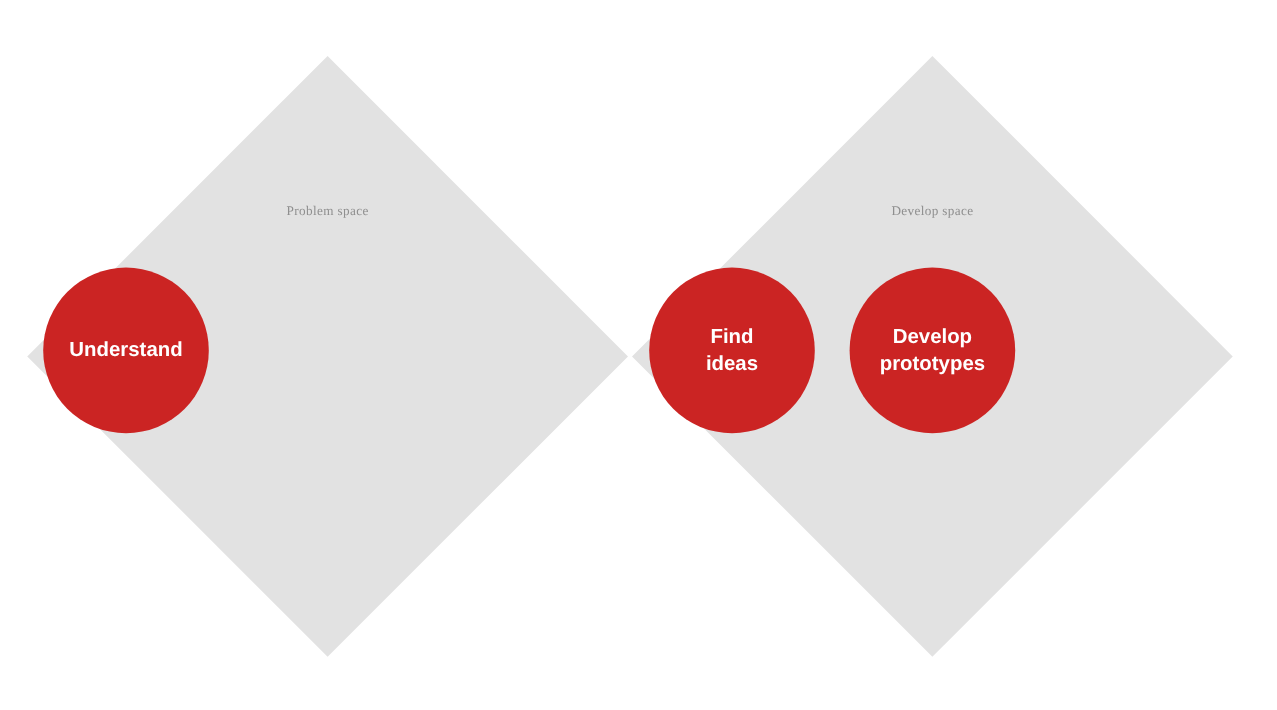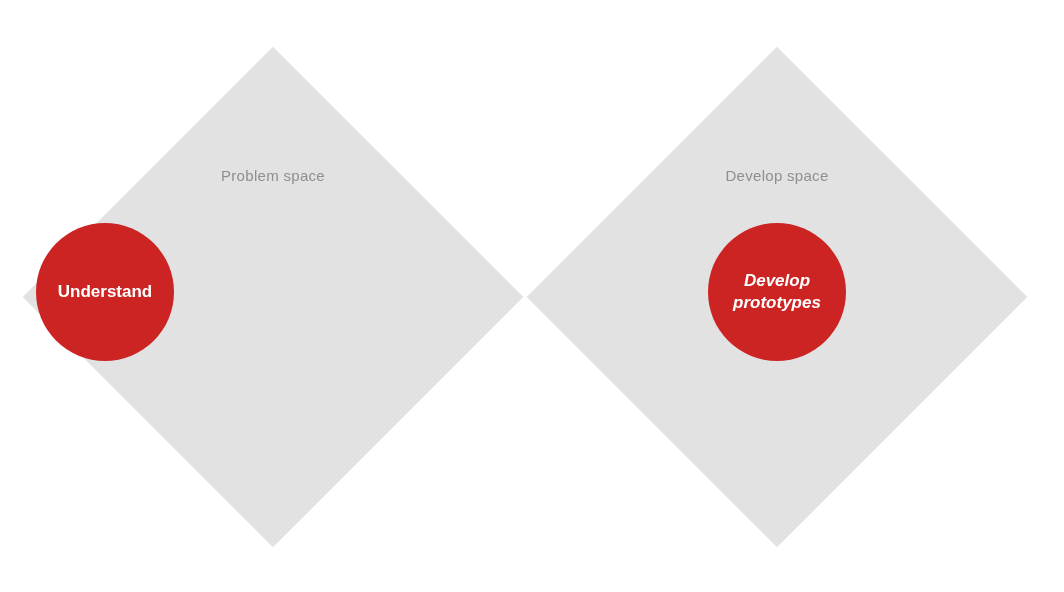--- a/index.html
+++ b/index.html
@@ -24,24 +24,25 @@
     top: 120px;
   }
   .diamond.left  { left: 96px; }
   .diamond.right { left: 600px; }
 
   .space-label {
     position: absolute;
     top: 165px;
     width: 354px;
     text-align: center;
-    font-size: 15px;
+    font-size: 11px;
     line-height: 22px;
     color: #8f8f8f;
     letter-spacing: 0.3px;
+    font-family: Liberation Serif, serif;
   }
   .space-label.left  { left: 96px; }
   .space-label.right { left: 600px; }
 
   .step-circle {
     position: absolute;
     top: 223px;
     width: 138px;
     height: 138px;
     border-radius: 50%;
@@ -53,38 +54,40 @@
     color: #ffffff;
     font-size: 17px;
     font-weight: bold;
     line-height: 22px;
     white-space: pre-line;
   }
   .c1 { left: 36px;  }
   .c2 { left: 204px; }
   .c3 { left: 373px; }
   .c4 { left: 541px; }
-  .c5 { left: 708px; font-style: italic; }
+  .c5 { left: 708px; }
   .c6 { left: 876px; }
 </style>
 </head>
 <body>
 
 <div class="canvas">
 
   <div class="diamond left"></div>
 
   <div class="diamond right"></div>
 
   <div class="space-label left">Problem space</div>
 
   <div class="space-label right">Develop space</div>
 
   <div class="step-circle c1">Understand</div>
 
 
 
+  <div class="step-circle c4">Find
+ideas</div>
 
   <div class="step-circle c5">Develop
 prototypes</div>
 
 
 </div>
 
 </body></html>

